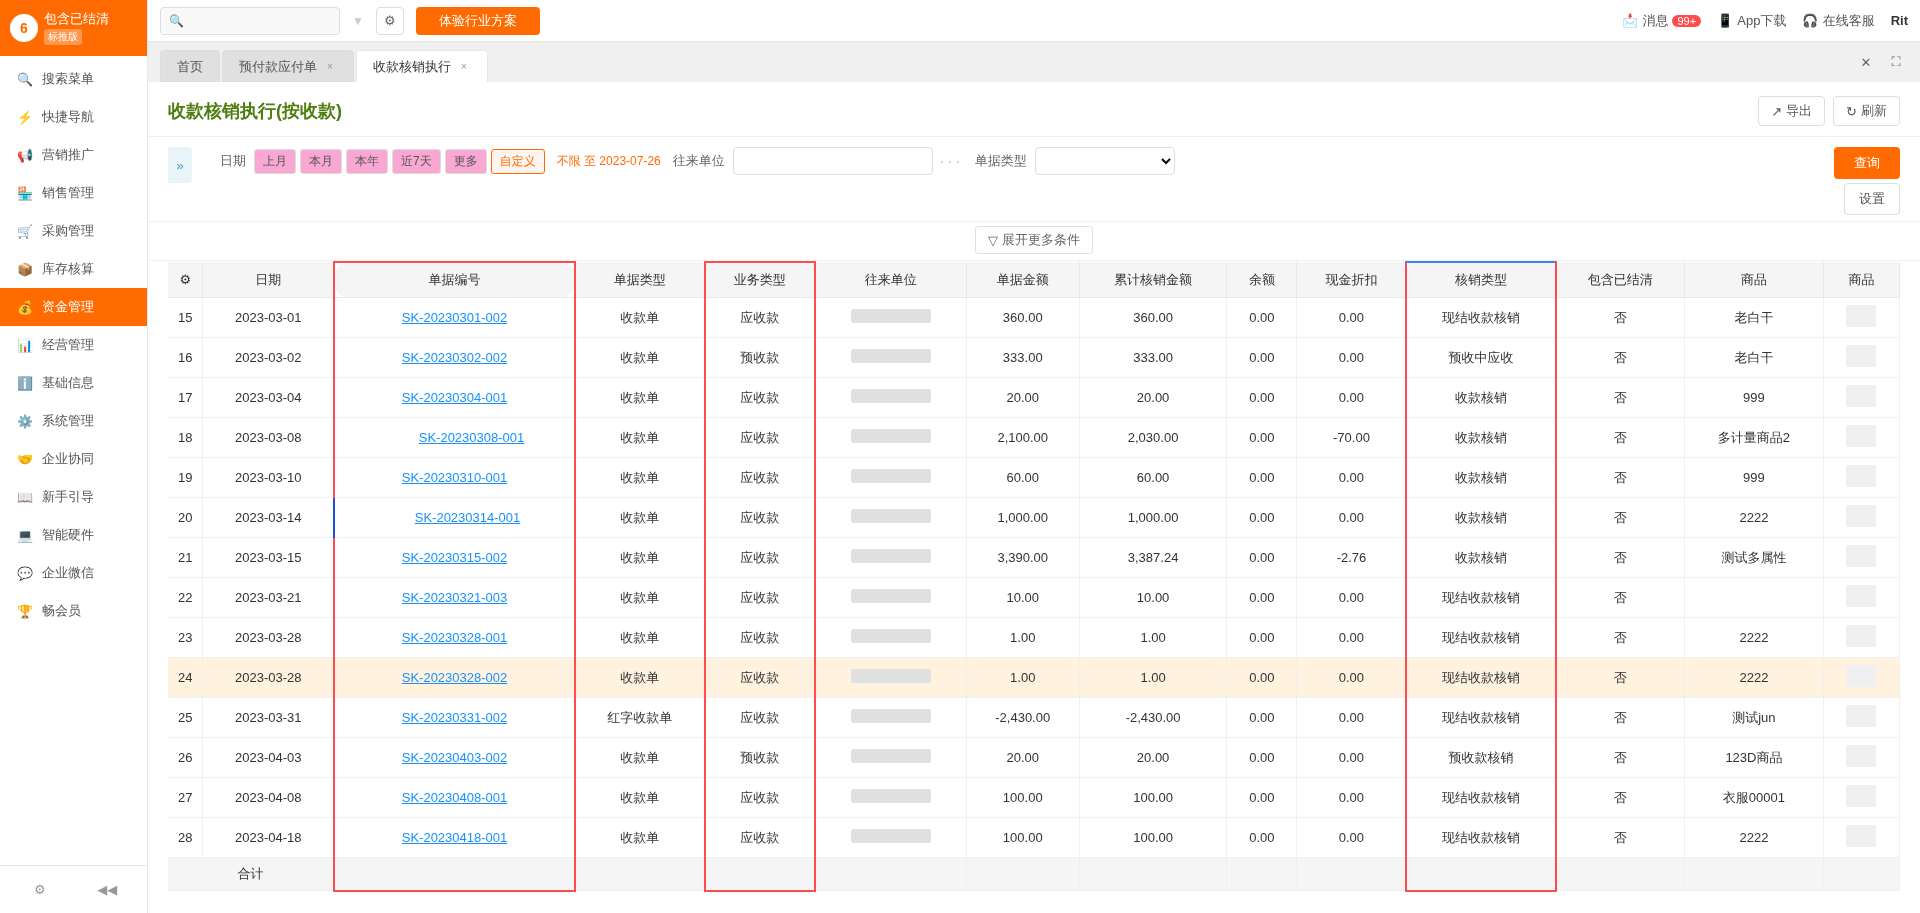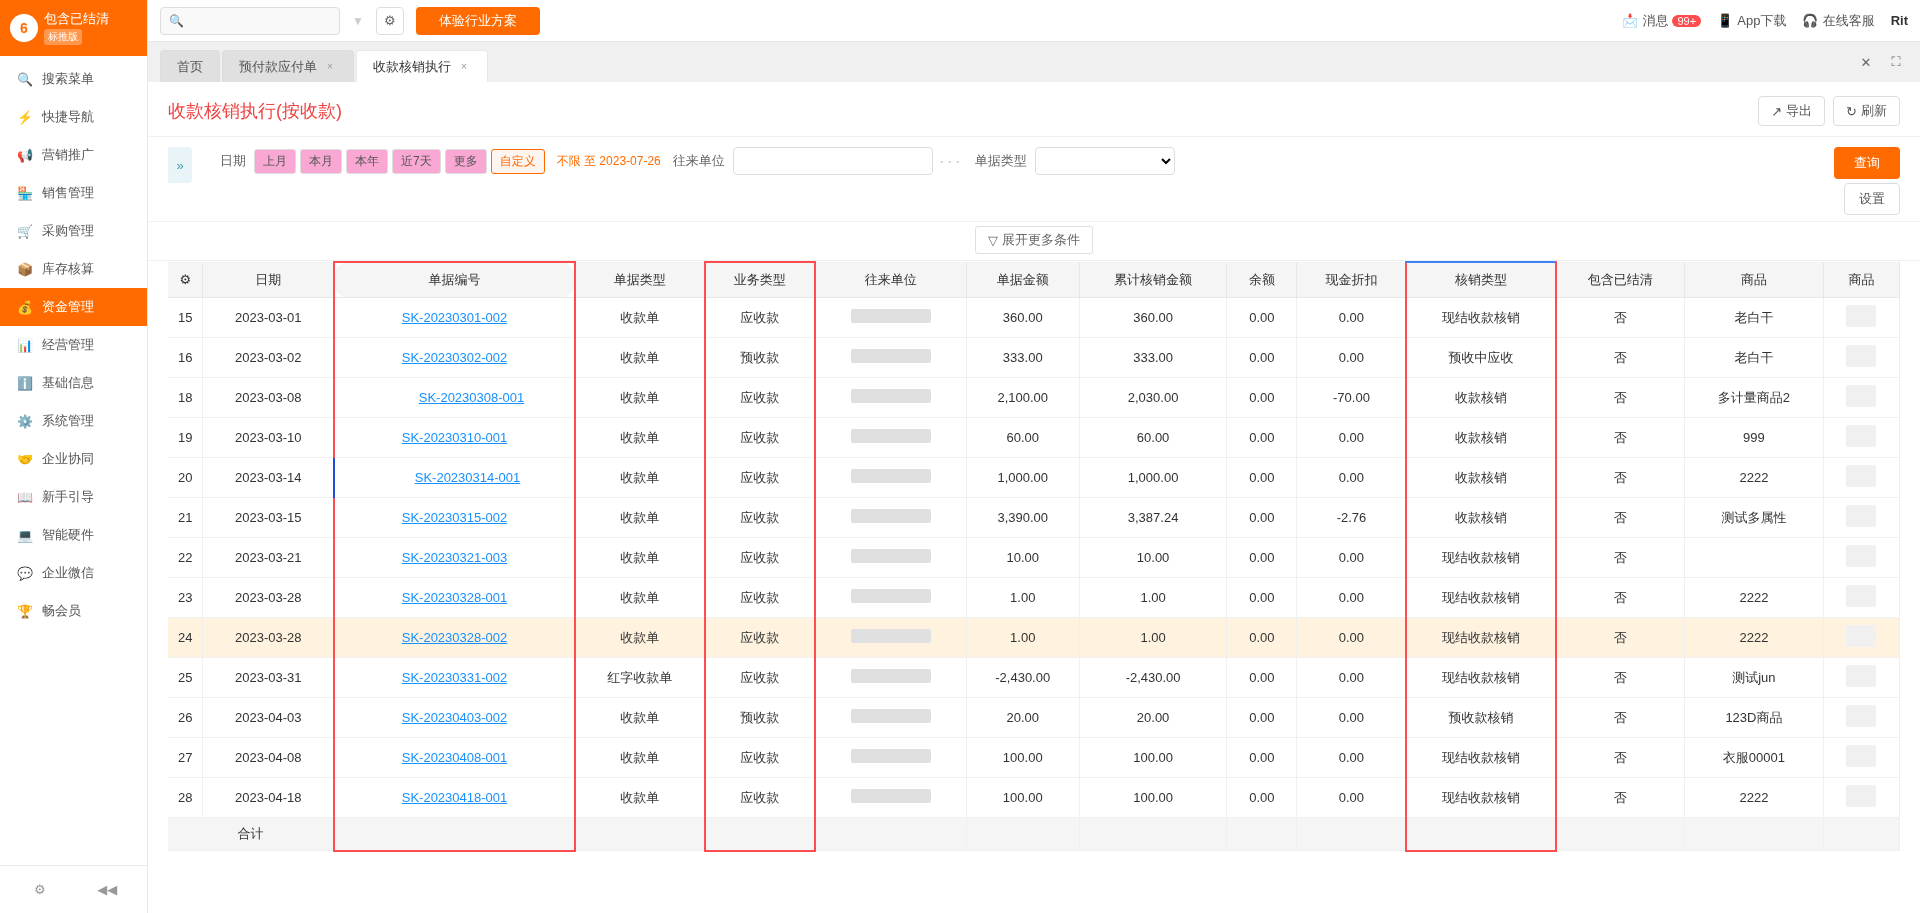--- a/index.html
+++ b/index.html
@@ -36,21 +36,21 @@
     .tabbar { height: 40px; background: #f0f0f0; display: flex; align-items: flex-end; padding: 0 12px; gap: 2px; flex-shrink: 0; position: relative; }
     .tab { height: 32px; padding: 0 16px; display: flex; align-items: center; gap: 6px; background: #e0e0e0; border-radius: 4px 4px 0 0; cursor: pointer; font-size: 13px; color: #555; border: 1px solid #ddd; border-bottom: none; }
     .tab.active { background: #fff; color: #333; border-color: #e8e8e8; }
     .tab-close { width: 14px; height: 14px; border-radius: 50%; display: flex; align-items: center; justify-content: center; font-size: 10px; color: #999; cursor: pointer; }
     .tabbar-actions { position: absolute; right: 12px; top: 50%; transform: translateY(-50%); display: flex; gap: 6px; }
     .tabbar-action-btn { width: 24px; height: 24px; display: flex; align-items: center; justify-content: center; cursor: pointer; color: #666; }
 
     
     .page-content { flex: 1; overflow: hidden; background: #fff; display: flex; flex-direction: column; padding: 0; }
     .page-header { padding: 14px 20px 10px; display: flex; align-items: center; justify-content: space-between; border-bottom: 1px solid #f0f0f0; }
-    .page-title { font-size: 18px; font-weight: normal; color: #ef4444; }
+    .page-title { font-size: 18px; font-weight: bold; color: #4d7c0f; }
     .page-actions { display: flex; gap: 8px; }
     .page-action-btn { display: flex; align-items: center; gap: 4px; padding: 5px 12px; border: 1px solid #ddd; border-radius: 4px; cursor: pointer; font-size: 13px; color: #555; background: #fff; }
     .filter-row { display: flex; align-items: center; gap: 8px; }
     .filter-label { color: #666; font-size: 13px; }
     .filter-date-btns { display: flex; gap: 4px; }
     .filter-date-btn { padding: 3px 8px; border: 1px solid #ddd; border-radius: 3px; cursor: pointer; font-size: 12px; color: #555; background: #f9a8d4; }
     .filter-custom-btn { padding: 3px 8px; border: 1px solid #ff6b00; border-radius: 3px; cursor: pointer; font-size: 12px; color: #ff6b00; background: #fff5f0; }
     .filter-date-range { color: #ff6b00; font-size: 12px; margin-left: 4px; }
     .filter-input { height: 28px; border: 1px solid #ddd; border-radius: 4px; padding: 0 8px; font-size: 12px; min-width: 160px; }
     .filter-select { height: 28px; border: 1px solid #ddd; border-radius: 4px; padding: 0 8px; font-size: 12px; min-width: 140px; background: #fff; }
@@ -328,20 +328,38 @@
     <td class="">333.00</td>
     <td class="">333.00</td>
     <td>0.00</td>
     <td class="">0.00</td>
     <td style="border-left:2px solid #ff4d4f;border-right:2px solid #ff4d4f;">预收中应收</td>
     <td>否</td>
     <td>老白干</td>
     <td><span style="display:inline-block;width:30px;height:22px;background:#f0f0f0;border-radius:2px;"></span></td>
   </tr>
             <tr>
+    <td>17</td>
+    <td>2023-03-04</td>
+    <td style="border-left:2px solid #ff4d4f;border-right:2px solid #ff4d4f;">
+      <span class="link-text">SK-20230304-001</span>
+    </td>
+    <td>收款单</td>
+    <td style="border-left:2px solid #ff4d4f;border-right:2px solid #ff4d4f;">应收款</td>
+    <td style="min-width:100px;"><span style="display:inline-block;width:80px;height:14px;background:#e0e0e0;border-radius:2px;"></span></td>
+    <td class="">20.00</td>
+    <td class="">20.00</td>
+    <td>0.00</td>
+    <td class="">0.00</td>
+    <td style="border-left:2px solid #ff4d4f;border-right:2px solid #ff4d4f;">收款核销</td>
+    <td>否</td>
+    <td>999</td>
+    <td><span style="display:inline-block;width:30px;height:22px;background:#f0f0f0;border-radius:2px;"></span></td>
+  </tr>
+            <tr>
     <td>18</td>
     <td>2023-03-08</td>
     <td style="border-left:2px solid #ff4d4f;border-right:2px solid #ff4d4f;padding-left:44px;">
       <span class="link-text">SK-20230308-001</span>
     </td>
     <td>收款单</td>
     <td style="border-left:2px solid #ff4d4f;border-right:2px solid #ff4d4f;">应收款</td>
     <td style="min-width:100px;"><span style="display:inline-block;width:80px;height:14px;background:#e0e0e0;border-radius:2px;"></span></td>
     <td class="">2,100.00</td>
     <td class="">2,030.00</td>

